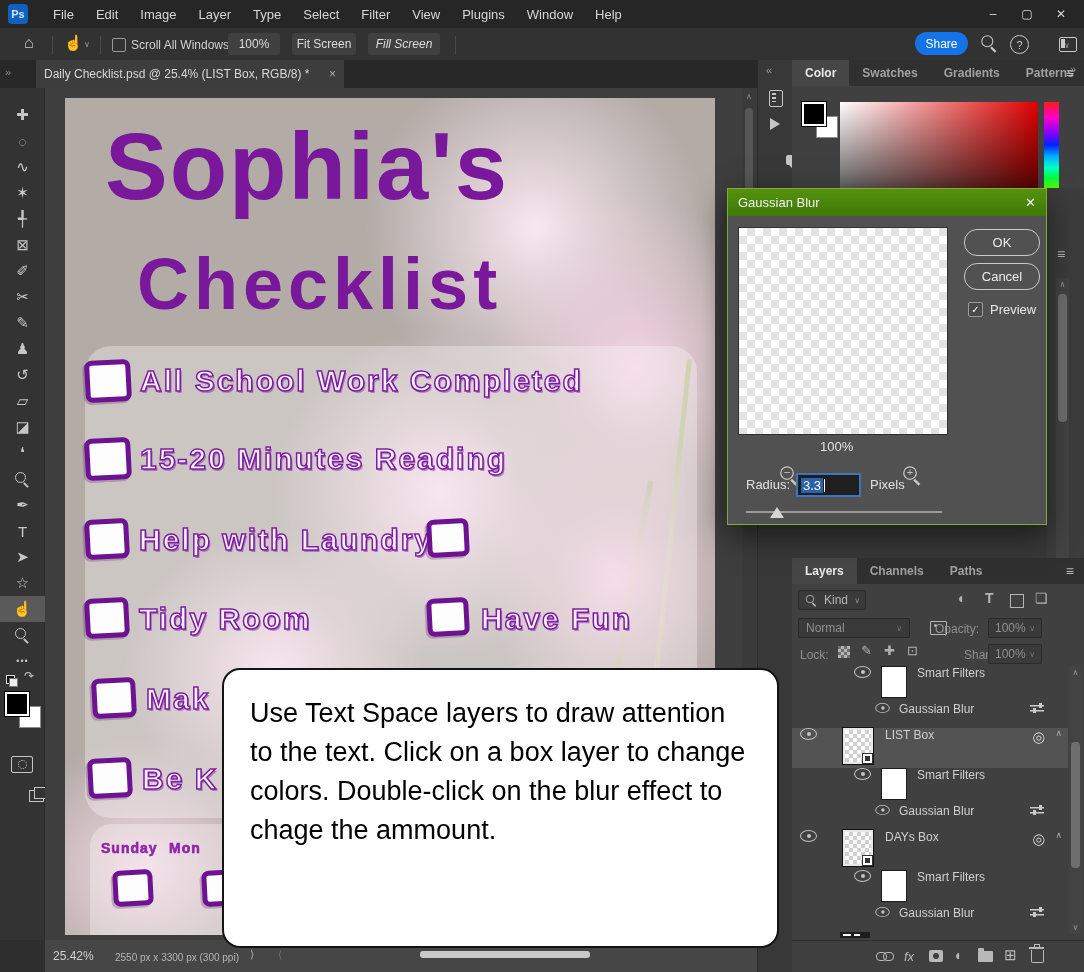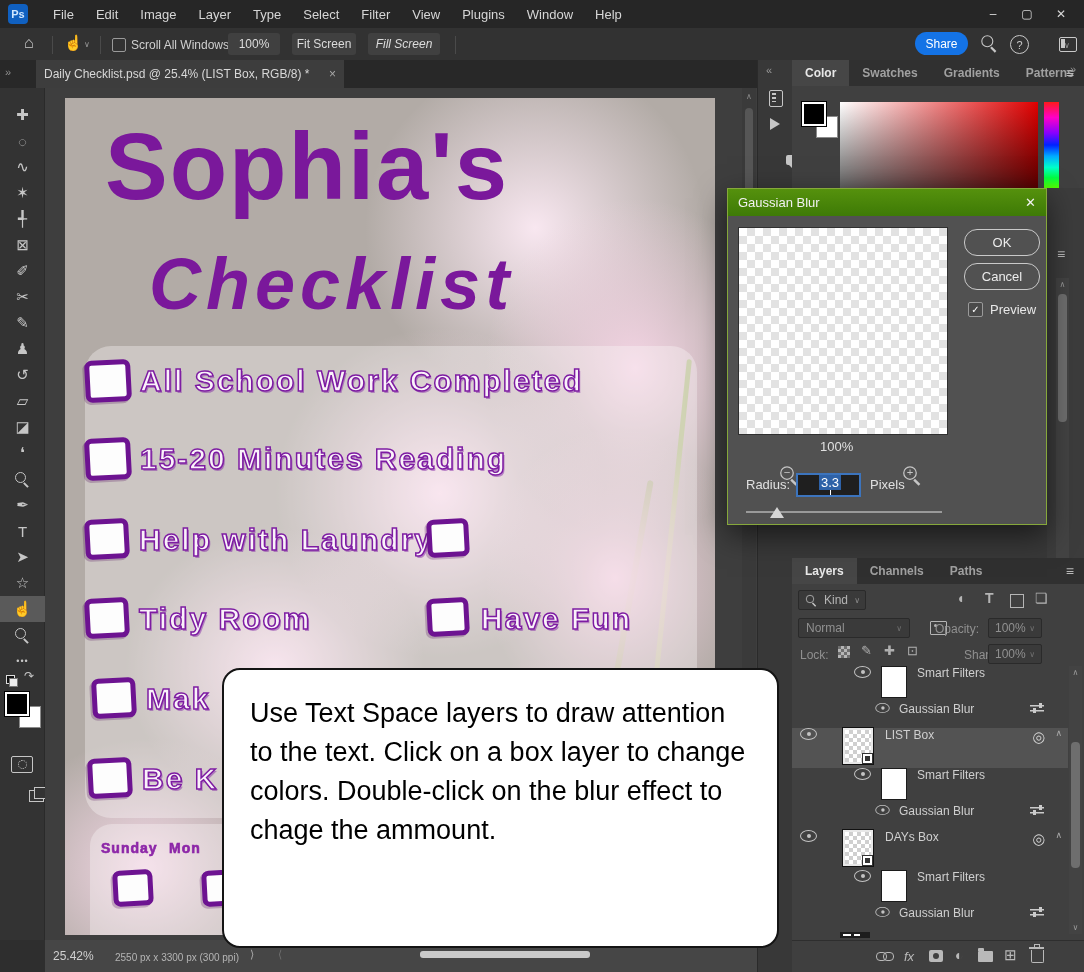--- a/index.html
+++ b/index.html
@@ -91,21 +91,21 @@
   
   .note{position:absolute;left:222px;top:668px;width:557px;height:280px;background:#ffffff;border:2px solid #141414;border-radius:18px;box-sizing:border-box;padding:24px 26px;color:#000;font-size:27px;line-height:1.45;z-index:60;}
   
   .dialog{position:absolute;left:727px;top:188px;width:320px;height:337px;background:#515151;border:1px solid #86a83b;box-shadow:0 10px 28px rgba(0,0,0,.55);z-index:70;box-sizing:border-box;}
   .dlg-head{height:27px;background:linear-gradient(#55910d,#3e7a06);display:flex;align-items:center;color:#f2f2f2;font-size:13px;padding:0 10px;}
   .dlg-head .t{flex:1;}
   .dlg-preview{position:absolute;left:10px;top:38px;width:208px;height:206px;border:1px solid #303030;}
   .checker-lg{background-color:#fff;background-image:linear-gradient(45deg,#e2e2e2 25%,transparent 25%,transparent 75%,#e2e2e2 75%),linear-gradient(45deg,#e2e2e2 25%,transparent 25%,transparent 75%,#e2e2e2 75%);background-size:16px 16px;background-position:0 0,8px 8px;}
   .dlg-btn{position:absolute;left:236px;width:74px;height:25px;border:1.5px solid #c9c9c9;border-radius:13px;color:#ececec;font-size:13px;display:flex;align-items:center;justify-content:center;}
   .dlg-check{display:inline-block;width:13px;height:13px;background:#4a4a4a;border:1px solid #9a9a9a;border-radius:2px;color:#fff;font-size:10px;line-height:13px;text-align:center;}
-  .radius-input{position:absolute;left:68px;top:-4px;width:58px;height:20px;background:#1f1f1f;border:2px solid #3c74bd;display:flex;align-items:center;padding-left:3px;flex-direction:column;}
+  .radius-input{position:absolute;left:68px;top:-4px;width:58px;height:20px;background:#1f1f1f;border:2px solid #3c74bd;display:flex;align-items:center;padding-left:3px;}
   .radius-input .selv{background:#2e62a8;color:#fff;font-size:13px;padding:0 2px;}
   .radius-input .caret{width:1px;height:13px;background:#fff;margin-left:1px;}
   .sl-track{position:absolute;left:18px;top:6px;width:196px;height:2px;background:#9a9a9a;}
   .sl-thumb{position:absolute;top:2px;width:0;height:0;border-left:7px solid transparent;border-right:7px solid transparent;border-bottom:11px solid #d6d6d6;}
   
   .rstrip{position:absolute;left:757px;top:60px;width:35px;height:912px;background:#383838;border-left:1px solid #2a2a2a;box-sizing:border-box;}
   .panelbox{position:absolute;background:#404040;}
   .ptabs{display:flex;align-items:center;height:26px;background:#303030;}
   .ptab{height:26px;display:flex;align-items:center;padding:0 13px;font-size:12px;color:#a0a0a0;font-weight:bold;}
   .ptab-active{background:#464646;color:#e8e8e8;}
@@ -250,21 +250,21 @@
       <span class="blob" style="left:420px;top:330px;width:260px;height:300px;background:radial-gradient(closest-side,#f2cfe0,rgba(242,207,224,0));"></span>
       <span class="blob" style="left:60px;top:430px;width:300px;height:280px;background:radial-gradient(closest-side,#f5dae8,rgba(245,218,232,0));"></span>
       <span class="blob" style="left:330px;top:560px;width:320px;height:300px;background:radial-gradient(closest-side,#eecadd,rgba(238,202,221,0));"></span>
       <span class="blob" style="left:-60px;top:640px;width:280px;height:260px;background:radial-gradient(closest-side,#f2d6e4,rgba(242,214,228,0));"></span>
       <span class="blob" style="left:480px;top:700px;width:220px;height:240px;background:radial-gradient(closest-side,#f0cede,rgba(240,206,222,0));"></span>
 
       <span class="lpanel" style="left:20px;top:248px;width:612px;height:472px;"></span>
       <span class="lpanel" style="left:25px;top:726px;width:600px;height:180px;border-radius:22px;"></span>
 
       <span class="title1" style="left:40px;top:22px;">Sophia's</span>
-      <span class="title2" style="left:84px;top:150px;font-style:italic;">Checklist</span>
+      <span class="title2" style="left:72px;top:150px;">Checklist</span>
 
       <span class="ckbox" style="left:20px;top:262px;width:46px;height:42px;"></span>
       <span class="cktext" style="left:75px;top:266px;">All School Work Completed</span>
       <span class="ckbox" style="left:20px;top:340px;width:46px;height:42px;"></span>
       <span class="cktext" style="left:75px;top:344px;">15-20 Minutes Reading</span>
       <span class="ckbox" style="left:20px;top:421px;width:44px;height:40px;"></span>
       <span class="cktext" style="left:74px;top:425px;">Help with Laundry</span>
       <span class="ckbox" style="left:362px;top:421px;width:42px;height:38px;"></span>
       <span class="ckbox" style="left:20px;top:500px;width:44px;height:40px;"></span>
       <span class="cktext" style="left:74px;top:504px;">Tidy Room</span>

